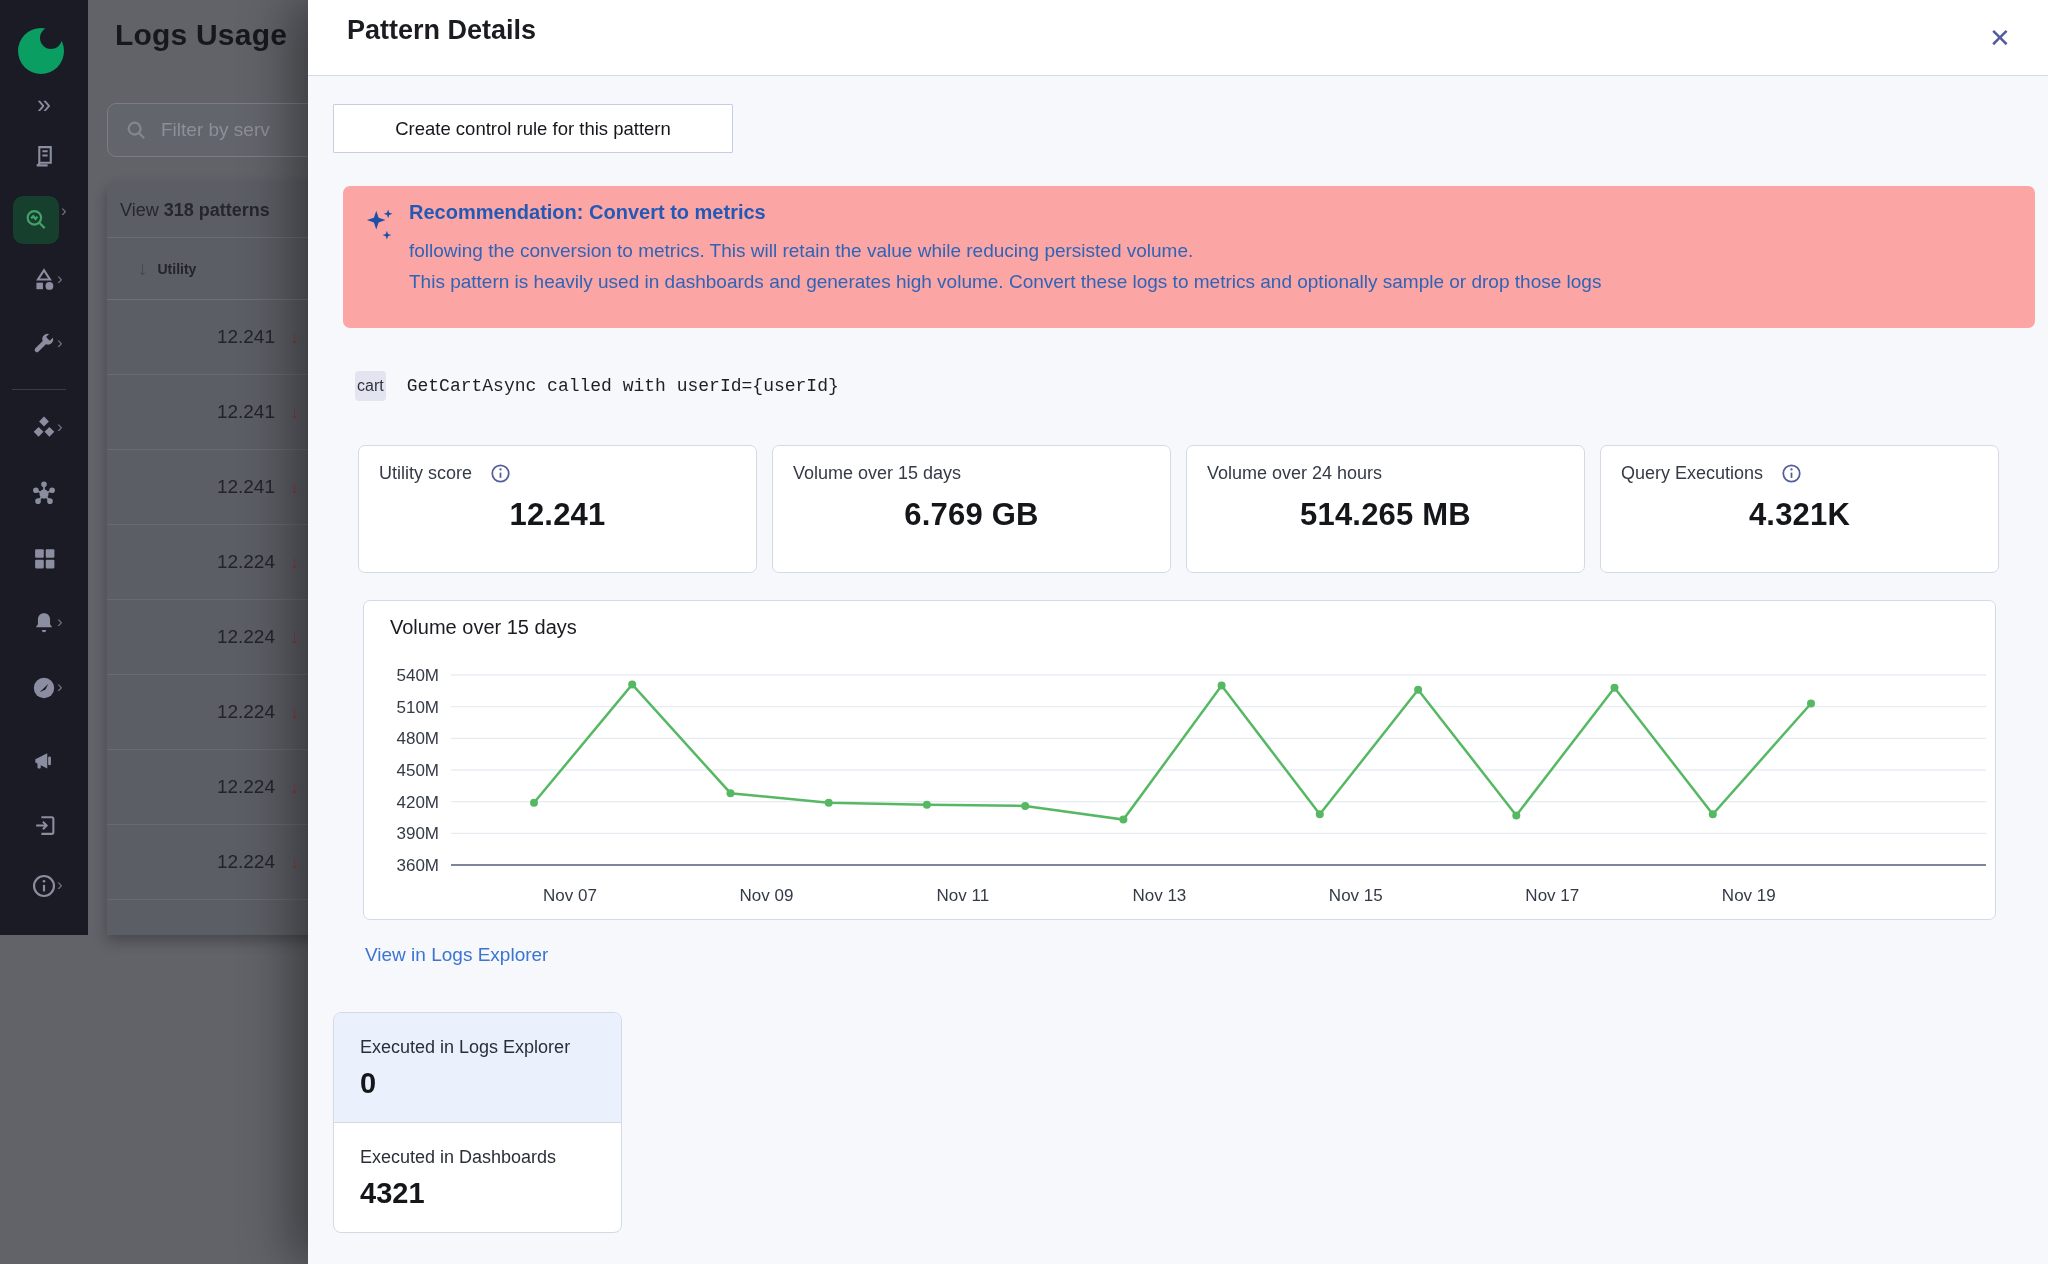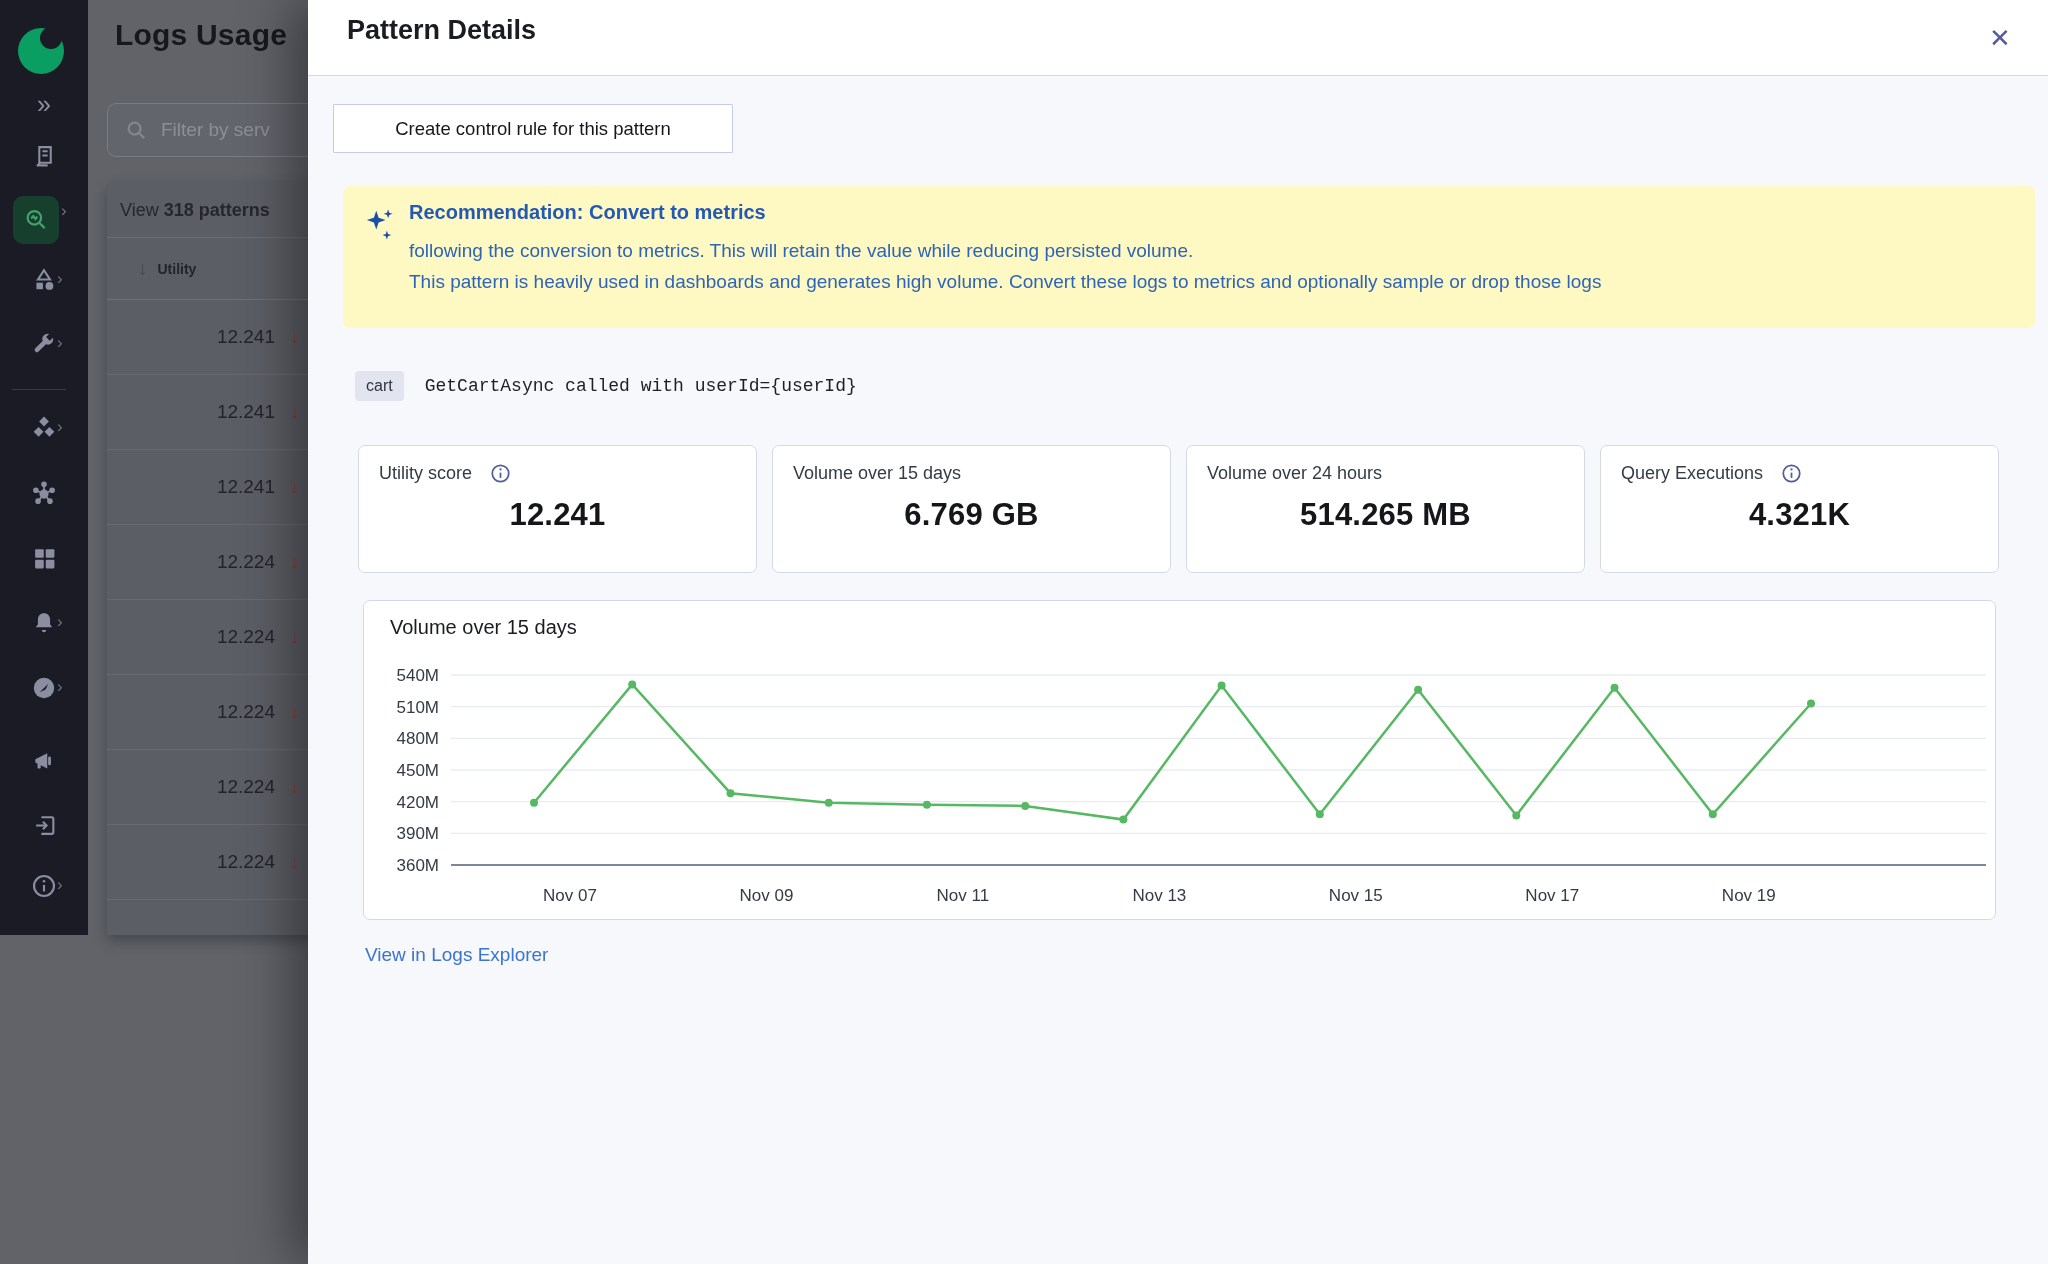--- a/index.html
+++ b/index.html
@@ -31,27 +31,27 @@
   .trow .down{margin-left:15px;font-size:18px;color:#8f3a36;}
 
   
   .drawer{left:308px;top:0;width:1740px;height:1264px;background:#f7f8fc;box-shadow:-18px 0 46px rgba(0,0,0,.38);}
   .drawer-head{left:0;top:0;width:1740px;height:76px;background:#ffffff;border-bottom:1px solid #d3dae6;}
   .drawer-title{left:39px;top:15px;font-size:27px;font-weight:700;color:#1a1c21;}
   .close-x{left:1670px;top:16px;width:44px;height:44px;display:flex;align-items:center;justify-content:center;font-size:26px;color:#535d9e;cursor:pointer;}
 
   .btn-rule{left:25px;top:104px;width:400px;height:49px;background:#fff;border:1px solid #c6cce8;border-radius:1px;font-size:18.5px;font-weight:500;color:#16171c;display:flex;align-items:center;justify-content:center;cursor:pointer;}
 
-  .callout{left:35px;top:186px;width:1692px;height:142px;background:#fef9c3;border-radius:7px;}
+  .callout{left:35px;top:186px;width:1692px;height:142px;background:#fca5a5;border-radius:7px;}
   .callout .spark{position:absolute;left:22px;top:22px;}
   .callout-title{position:absolute;left:66px;top:15px;font-size:20px;font-weight:600;color:#2359b5;}
   .callout-body{position:absolute;left:66px;top:49px;font-size:19px;line-height:31px;color:#2e64b8;}
 
   .pattern-row{left:47px;top:371px;display:flex;align-items:center;}
-  .badge{background:#e2e5f0;color:#31343f;font-size:16px;padding:6px 11px;border-radius:4px;}
+  .badge{background:#e2e5f0;color:#31343f;font-size:16px;padding:6px 2px;border-radius:4px;}
   .pattern-text{margin-left:21px;font-family:"Liberation Mono","DejaVu Sans Mono",monospace;font-size:18px;color:#1d1f25;}
 
   .stats-row{left:50px;top:445px;width:1650px;display:flex;gap:15px;}
   .stat-card{width:399px;height:128px;background:#fff;border:1px solid #d3dae6;border-radius:7px;padding:17px 20px;}
   .stat-label{display:flex;align-items:center;gap:18px;font-size:18px;color:#343a46;}
   .stat-value{margin-top:13px;text-align:center;font-size:31px;font-weight:700;color:#14161a;letter-spacing:.2px;}
 
   .chart-card{left:55px;top:600px;width:1633px;height:320px;background:#fff;border:1px solid #d3dae6;border-radius:7px;}
   .chart-title{position:absolute;left:26px;top:15px;font-size:20px;font-weight:500;color:#1a1c21;}
   .chart-card svg{position:absolute;left:0;top:0;}
@@ -343,15 +343,25 @@
           <text x="795.4" y="300" text-anchor="middle" class="tick">Nov 13</text>
           <text x="991.8" y="300" text-anchor="middle" class="tick">Nov 15</text>
           <text x="1188.3" y="300" text-anchor="middle" class="tick">Nov 17</text>
           <text x="1384.8" y="300" text-anchor="middle" class="tick">Nov 19</text>
         </svg>
       <div class="chart-title">Volume over 15 days</div>
     </div>
 
     <div class="abs view-link">View in Logs Explorer</div>
 
+    <div class="abs exec-card">
+      <div class="exec-cell hl">
+        <div class="exec-label">Executed in Logs Explorer</div>
+        <div class="exec-value">0</div>
+      </div>
+      <div class="exec-cell">
+        <div class="exec-label">Executed in Dashboards</div>
+        <div class="exec-value">4321</div>
+      </div>
+    </div>
   </div>
 
 </div>
 
 </body></html>

